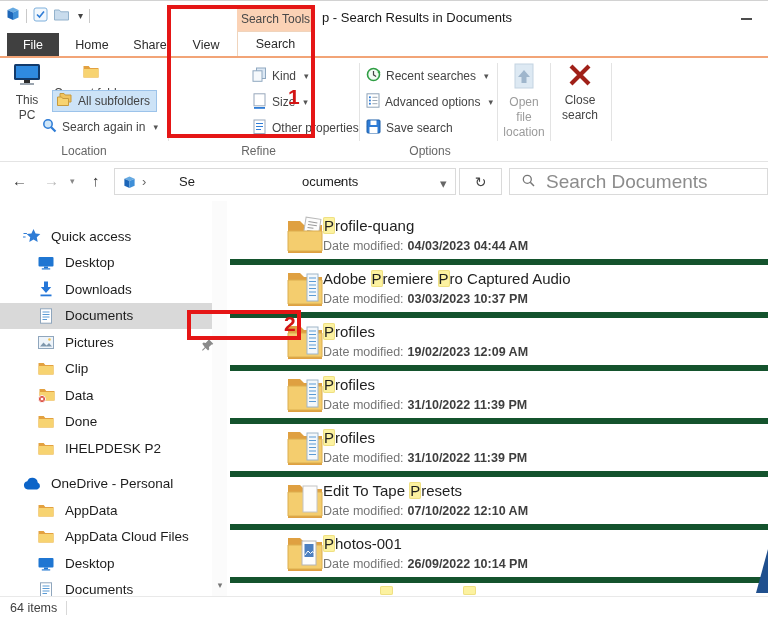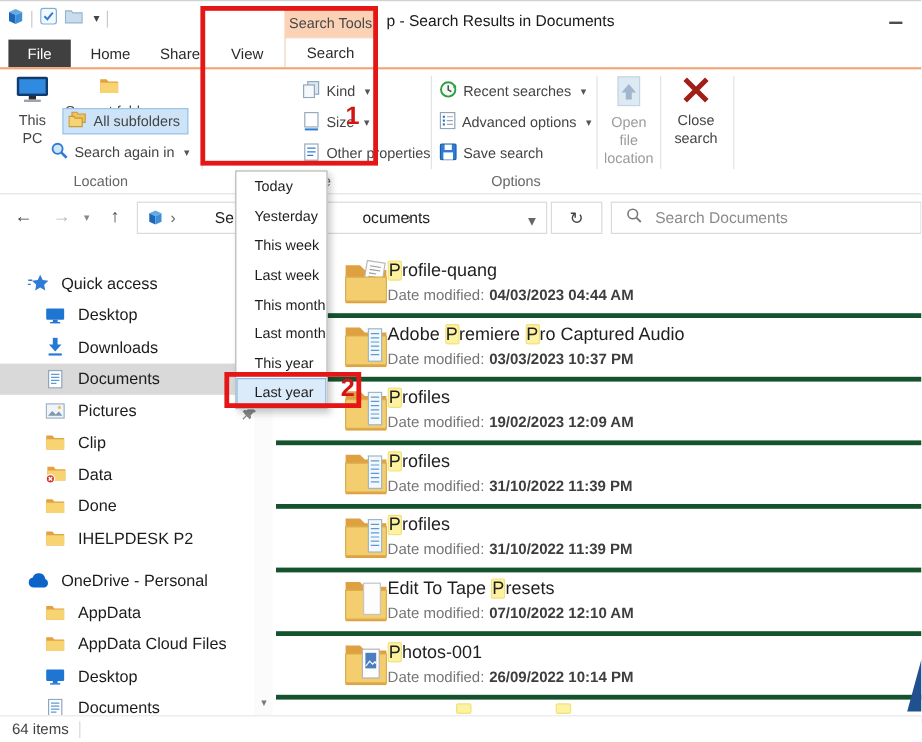--- a/index.html
+++ b/index.html
@@ -41,36 +41,36 @@
   
   .navglyph{position:absolute;font-size:15px;color:#3a3a3a;line-height:1;}
   .dis{color:#b9b9b9;}
   .bcbox{left:114px;top:167px;width:342px;height:27px;border:1px solid #dadada;box-sizing:border-box;}
   .bctext{position:absolute;font-size:13px;color:#222;white-space:nowrap;margin-left:24px;}
   .bcsep{position:absolute;font-size:13px;color:#666;}
   .refbox{left:459px;top:167px;width:43px;height:27px;border:1px solid #dadada;box-sizing:border-box;
           display:flex;align-items:center;justify-content:center;font-size:14px;color:#444;}
   .searchbox{left:509px;top:167px;width:259px;height:27px;border:1px solid #dadada;box-sizing:border-box;
              display:flex;align-items:center;gap:9px;padding-left:12px;}
-  .searchbox input{border:none;outline:none;font-family:"Liberation Sans",sans-serif;font-size:13px;color:#444;width:200px;background:transparent;}
+  .searchbox input{border:none;outline:none;font-family:"Liberation Sans",sans-serif;font-size:19px;color:#444;width:200px;background:transparent;}
   .searchbox input::placeholder{color:#8c8c8c;}
   
   .sidebar{left:0;top:222px;width:212px;}
   .side-item{height:26.5px;display:flex;align-items:center;font-size:13.5px;color:#1c1c1c;}
   .side-item .sicon{width:20px;display:flex;justify-content:center;flex:none;}
   .side-item.lvl0 .sicon{margin-left:22px;}
   .side-item.lvl1 .sicon{margin-left:36px;}
   .side-item .slabel{margin-left:9px;white-space:nowrap;}
   .side-item.sel{background:#d9d9d9;}
   .side-item.gap{margin-top:9px;}
   .scrolltrack{left:212px;top:200px;width:15px;height:395px;background:#fbfbfb;}
   .scrollchev{left:214px;top:578px;width:12px;height:12px;font-size:9px;color:#777;display:flex;align-items:center;justify-content:center;}
   
   .results{left:230px;top:211px;width:538px;}
-  .rrow{height:53px;position:relative;border-bottom:4px solid #14532d;box-sizing:border-box;}
+  .rrow{height:53px;position:relative;border-bottom:6px solid #14532d;box-sizing:border-box;}
   .ricon{position:absolute;left:56px;top:3px;}
   .rtitle{position:absolute;left:93px;top:5px;font-size:15px;color:#1f1f1f;white-space:nowrap;}
   .rdate{position:absolute;left:93px;top:27px;font-size:12.5px;color:#757575;white-space:nowrap;}
   .rdate .dval{font-weight:bold;color:#3e3e3e;margin-left:4px;}
   .hl{background:#fcf2a0;border-radius:2px;padding:0 1px;box-shadow:inset 0 0 0 1px #efe083;}
   .partmark{position:absolute;width:13px;height:9px;background:#fcf2a0;border-radius:2px;box-shadow:inset 0 0 0 1px #efe083;}
   
   .menu{left:196px;top:141px;width:77px;background:#fff;border:1px solid #b6b6b6;box-shadow:3px 3px 6px rgba(0,0,0,.22);
         z-index:60;box-sizing:border-box;}
   .mi{height:24.6px;display:flex;align-items:center;padding-left:15px;font-size:12px;color:#1e1e1e;box-sizing:border-box;}
@@ -470,29 +470,19 @@
     </div>
   <div class="abs partmark" style="left:380px;top:585px;"></div>
   <div class="abs partmark" style="left:463px;top:585px;"></div>
   <div class="abs cliptri"></div>
   <div class="abs clipgray"></div>
 
   <div class="abs statusbar"></div>
   <div class="abs statustext">64 items</div>
   <div class="abs statussep"></div>
 
-  <div class="abs menu">
-      <div class="mi">Today</div>
-      <div class="mi">Yesterday</div>
-      <div class="mi">This week</div>
-      <div class="mi">Last week</div>
-      <div class="mi">This month</div>
-      <div class="mi">Last month</div>
-      <div class="mi">This year</div>
-      <div class="mi hl-item">Last year</div>
-    </div>
 
   <div class="redbox" style="left:167px;top:4px;width:148px;height:133px;z-index:40;"></div>
   <div class="rednum" style="left:288px;top:84px;z-index:41;">1</div>
   <div class="redbox" style="left:187px;top:309px;width:114px;height:30px;z-index:70;"></div>
   <div class="rednum" style="left:284px;top:311px;z-index:71;">2</div>
 
 </div>
 
 </body></html>

